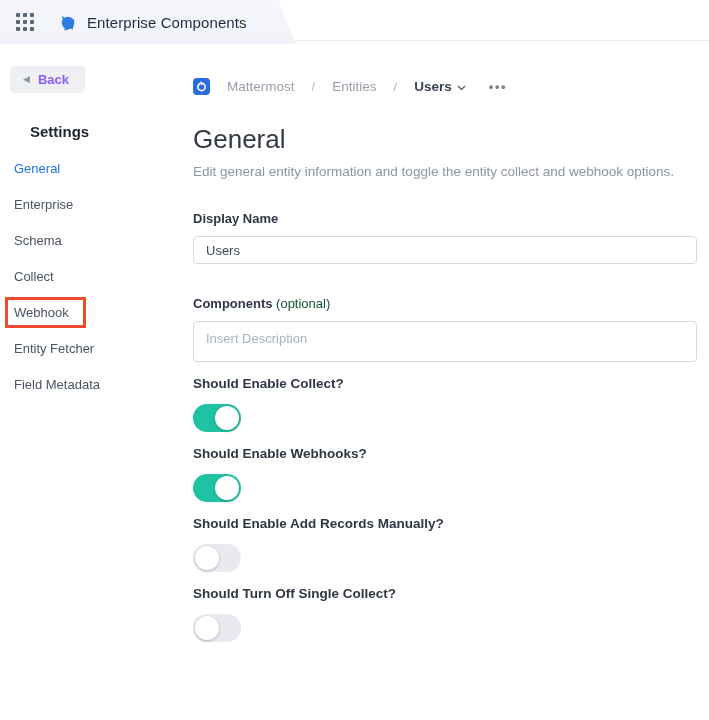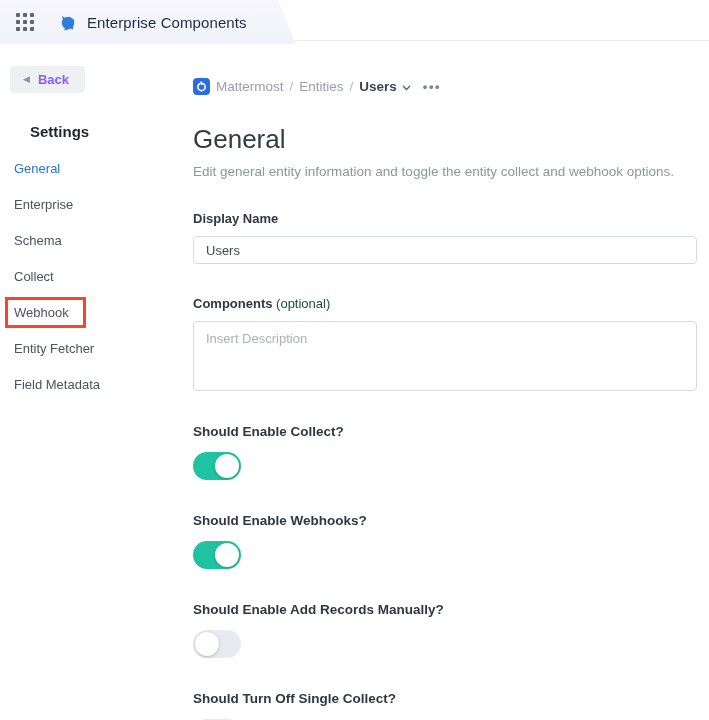--- a/index.html
+++ b/index.html
@@ -30,44 +30,44 @@
   .back-label { font-size:13px; font-weight:700; color:#8b5cf6; }
   .nav { padding-left:2px; }
   .nav-heading { font-size:15px; font-weight:700; color:#1c2531; margin:30px 0 0 18px; }
   .nav-item { position:relative; display:block; width:max-content; font-size:13px; color:#4a5462;
     margin:21px 0 0 2px; cursor:pointer; line-height:15px; }
   .nav-item.active { color:#2173e0; }
   .nav-item.highlighted::before { content:""; position:absolute; left:-9px; top:-8px;
     width:75px; height:25px; border:3px solid #f2492e; pointer-events:none; }
 
   
-  .breadcrumb { display:flex; align-items:center; gap:6px; font-size:13.5px; color:#98a0aa; }
+  .breadcrumb { display:flex; align-items:center; gap:17px; font-size:13.5px; color:#98a0aa; }
   .crumb-logo { width:17px; height:17px; border-radius:4px; background:#2a6ce2; display:flex; align-items:center; justify-content:center; flex:none; }
   .crumb-link { color:#98a0aa; cursor:pointer; }
   .crumb-sep { color:#b3bac2; }
   .crumb-current { color:#3b4452; font-weight:600; cursor:pointer; display:flex; align-items:center; gap:5px; }
   .chevron { margin-top:2px; }
   .crumb-more { border:none; background:transparent; color:#7d8791; font-size:13px; font-weight:700;
     letter-spacing:1.5px; cursor:pointer; margin-left:6px; }
 
   
   .page-title { font-size:26px; font-weight:400; color:#333a45; margin-top:29px; }
   .page-subtitle { font-size:13.5px; color:#8d959f; margin-top:9px; }
   .field { margin-top:30px; }
   .field-label { font-size:13px; font-weight:700; color:#2e3743; }
   .field-optional { font-weight:400; color:#14532d; }
   .text-input { display:block; width:504px; height:28px; margin-top:9px; border:1px solid #d6dade;
     border-radius:4px; padding:0 12px; font-size:13px; color:#3f4854; outline:none;
     font-family:"Liberation Sans", sans-serif; background:#fff; }
-  .text-area { display:block; width:504px; height:70px; margin-top:9px; border:1px solid #d6dade;
+  .text-area { display:block; width:504px; height:41px; margin-top:9px; border:1px solid #d6dade;
     border-radius:4px; padding:9px 12px; font-size:13px; color:#3f4854; resize:none; outline:none;
     font-family:"Liberation Sans", sans-serif; background:#fff; }
   .text-area::placeholder, .text-input::placeholder { color:#a9b2bc; }
 
-  .toggle-row { margin-top:33px; }
+  .toggle-row { margin-top:14px; }
   .toggle-row .field-label { font-size:13.5px; }
   .toggle { position:relative; width:48px; height:28px; border-radius:14px; background:#e9eaf0;
     margin-top:13px; cursor:pointer; border:none; display:block; transition:none; }
   .toggle .knob { position:absolute; top:2px; left:2px; width:24px; height:24px; border-radius:50%;
     background:#ffffff; box-shadow:0 1px 3px rgba(40,50,60,.3); }
   .toggle.on { background:#1fc3a2; }
   .toggle.on .knob { left:22px; }
 </style>
 </head>
 <body>

